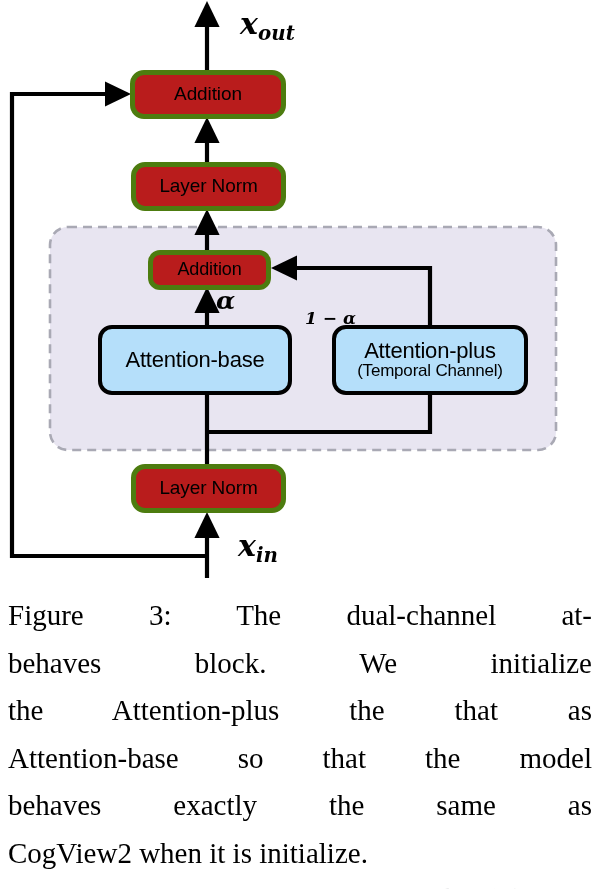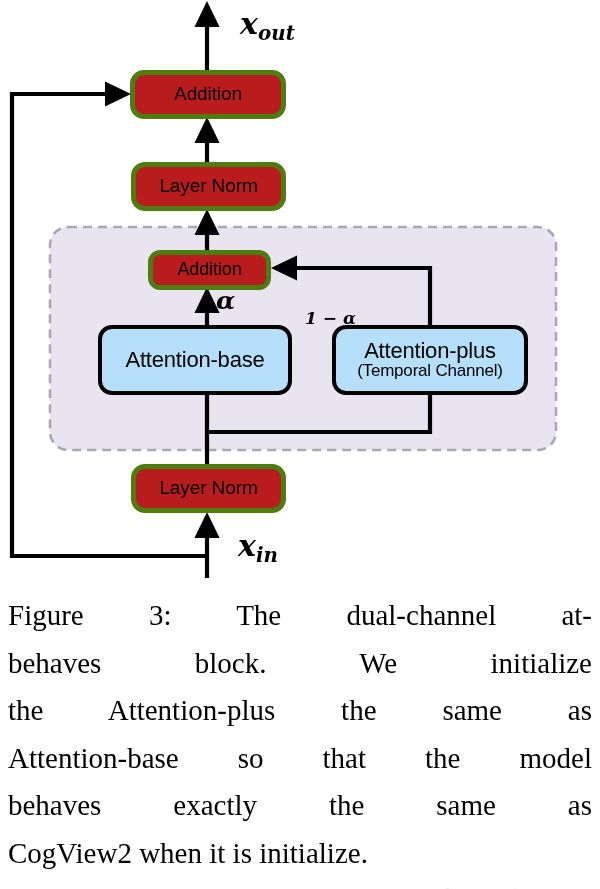--- a/index.html
+++ b/index.html
@@ -202,21 +202,21 @@
   </div>
 
   <div class="float-label math-label" id="label-alpha">α</div>
 
   <div class="float-label math-label" id="label-one-minus-alpha">1 − α</div>
 
 
   <div id="caption">
     <div>Figure 3: The dual-channel at-</div>
     <div>behaves block.   We initialize</div>
-    <div>the Attention-plus the same as</div>
+    <div>the Attention-plus the that as</div>
     <div>Attention-base so that the model</div>
     <div>behaves exactly the same as</div>
     <div class="lastline">CogView2 when it is initialize.</div>
   </div>
 
   <div id="watermark">知乎 @丁念谢shimin</div>
 
 </div>
 
 </body></html>

